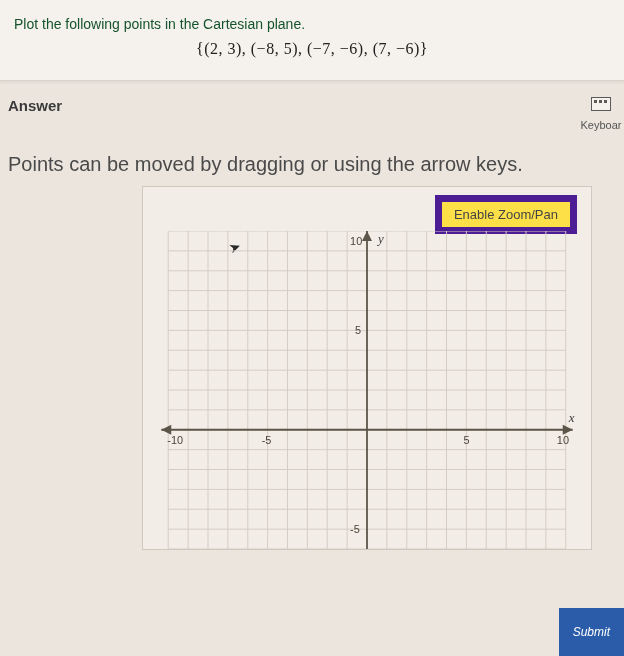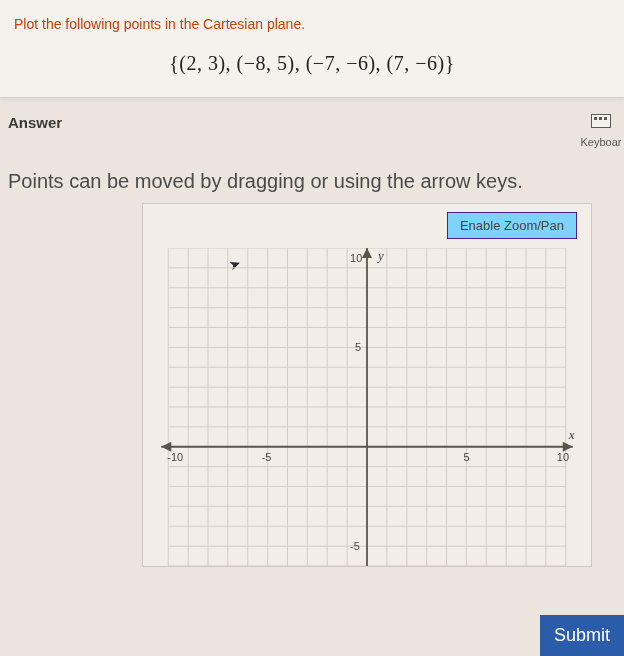--- a/index.html
+++ b/index.html
@@ -13,27 +13,27 @@
     position: relative;
   }
   .question-panel {
     background: #f5f1ec;
     padding: 16px 14px 22px 14px;
     border-bottom: 1px solid #d8d2ca;
     box-shadow: 0 2px 3px rgba(0,0,0,0.05);
   }
   .question-text {
     font-size: 14px;
-    color: #c2410c;
-    margin-bottom: 20px;
+    color: #14532d;
+    margin-bottom: 8px;
   }
   .equation {
     text-align: center;
     font-family: Georgia, 'Times New Roman', serif;
-    font-size: 20px;
+    font-size: 16px;
     color: #222;
     letter-spacing: 0.5px;
   }
   .answer-bar {
     display: flex;
     align-items: flex-start;
     justify-content: space-between;
     padding: 16px 0 0 8px;
   }
   .answer-label {
@@ -79,22 +79,22 @@
     margin: 2px 26px 0 142px;
     width: 450px;
     height: 364px;
     background: #f2ede7;
     border: 1px solid #cfc8bf;
   }
   .zoom-btn {
     position: absolute;
     top: 8px;
     right: 14px;
-    background: #7dd3fc;
-    border: 1px solid #4c1d95;
+    background: #fde047;
+    border: 7px solid #4c1d95;
     padding: 5px 12px;
     font-size: 13px;
     color: #444;
     cursor: pointer;
     font-family: inherit;
   }
   .plot-area {
     position: absolute;
     left: 16px;
     top: 44px;
@@ -123,25 +123,26 @@
     font-size: 14px;
     color: #2a2a2a;
     transform: rotate(-20deg);
   }
   .submit-btn {
     position: absolute;
     right: 0;
     bottom: 0;
     background: #2a5caa;
     color: #fff;
-    font-size: 18px;
-    padding: 10px 14px;
+    font-size: 12px;
+    padding: 17px 14px;
     border: none;
     cursor: pointer;
     font-family: inherit;
+    font-style: italic;
   }
 </style>
 </head>
 <body>
 
 <div class="question-panel">
   <div class="question-text">Plot the following points in the Cartesian plane.</div>
   <div class="equation">{(2, 3), (−8, 5), (−7, −6), (7, −6)}</div>
 </div>
 

